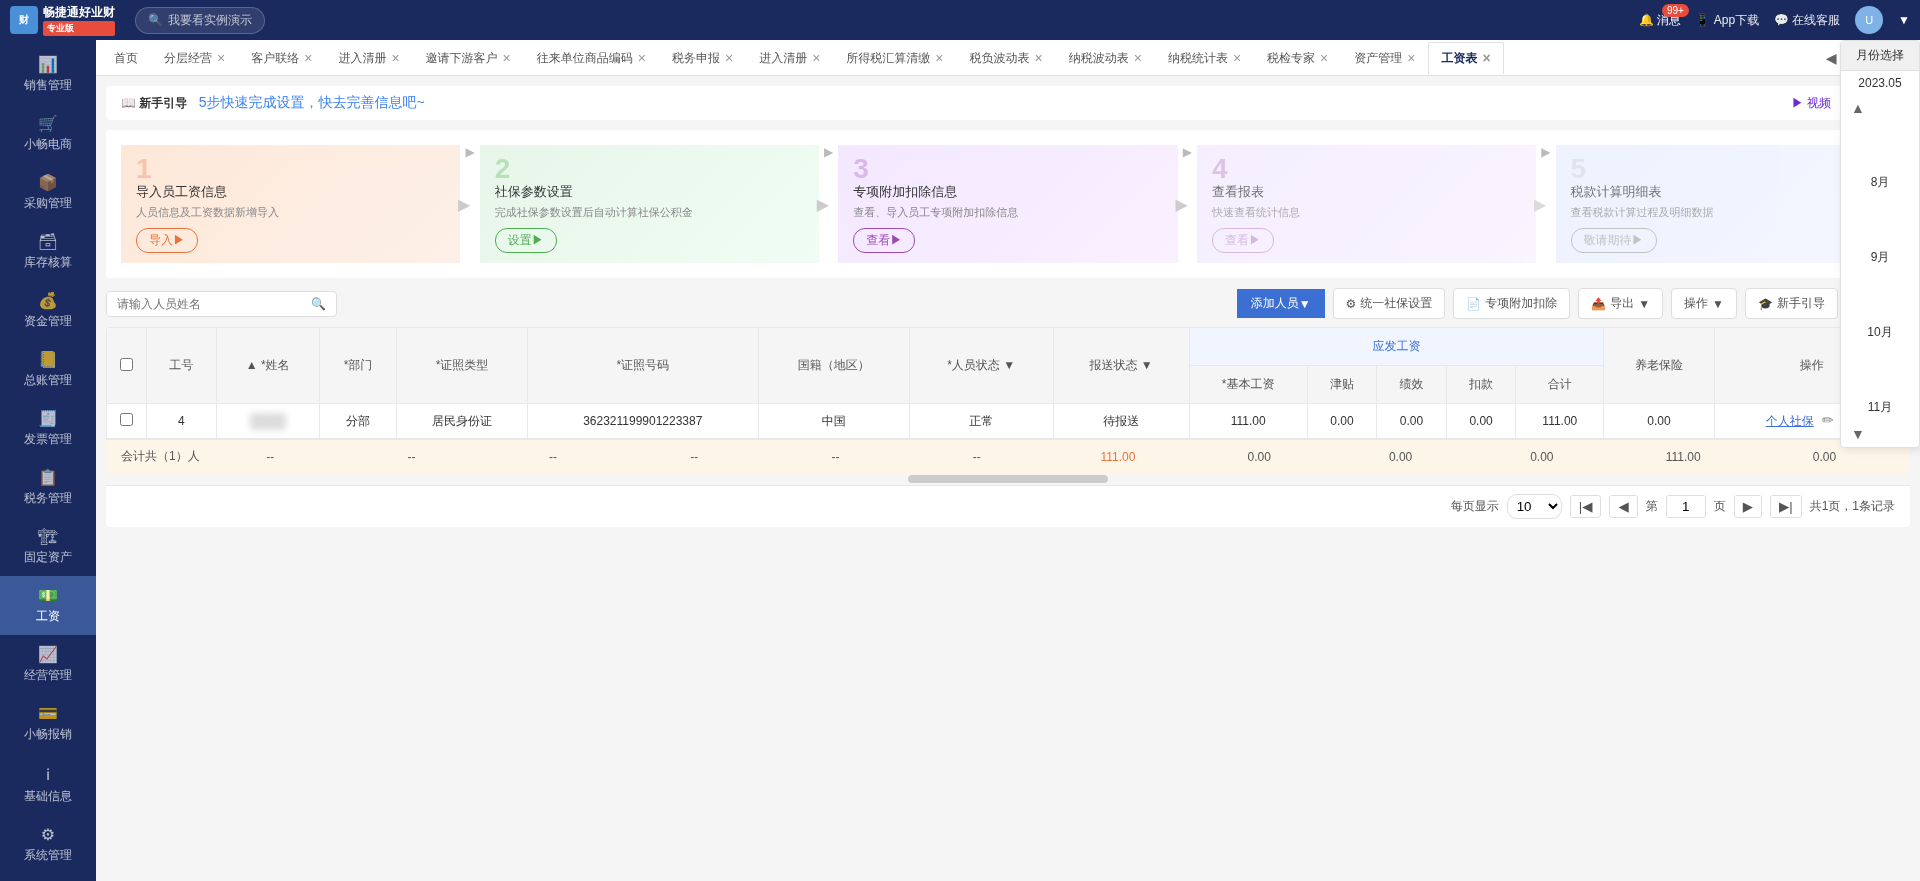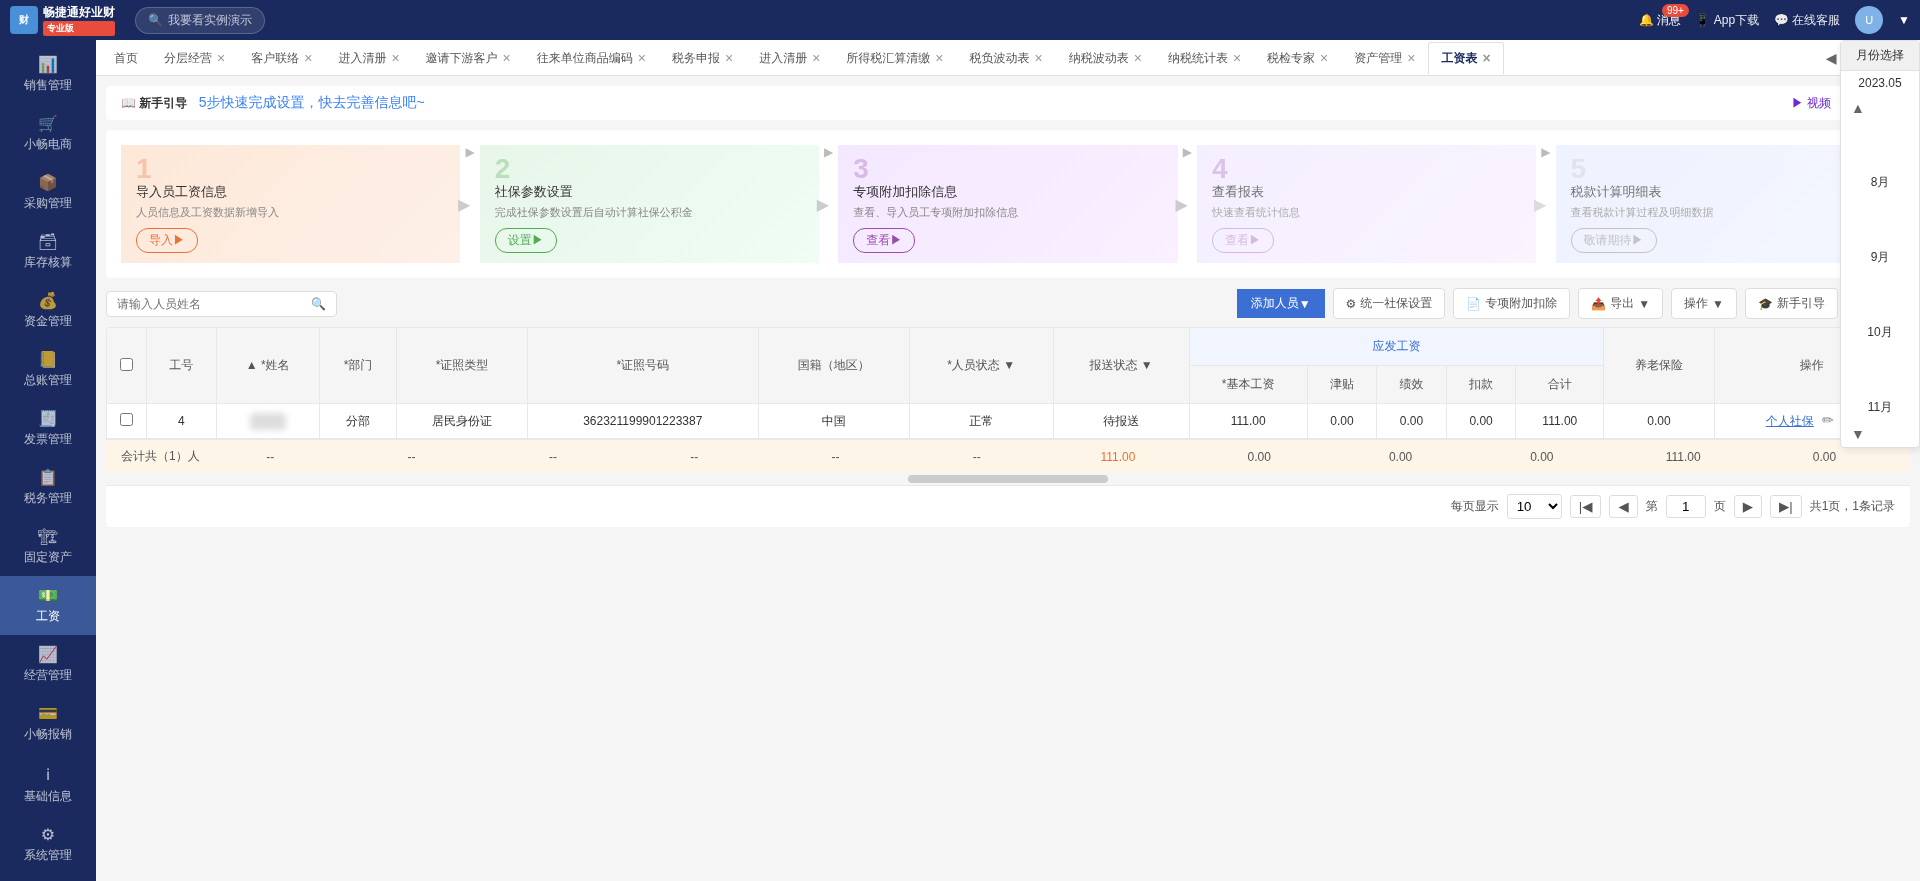--- a/index.html
+++ b/index.html
@@ -84,21 +84,21 @@
     
     .table-footer { background: #fdf6e8; padding: 8px 15px; display: flex; align-items: center; border-top: 1px solid #e8e8e8; font-size: 12px; color: #555; }
     .footer-cells { display: flex; flex: 1; gap: 0; }
     .footer-cell { flex: 1; text-align: center; padding: 0 5px; }
     .footer-cell.highlight { color: #e8733a; font-weight: 500; }
     
     
     .pagination-bar { padding: 8px 15px; display: flex; align-items: center; justify-content: flex-end; gap: 8px; background: #fff; font-size: 12px; color: #555; border-top: 1px solid #e8e8e8; }
     .page-btn { padding: 3px 8px; border: 1px solid #ddd; background: #fff; cursor: pointer; border-radius: 3px; color: #555; }
     .page-input { width: 40px; text-align: center; border: 1px solid #ddd; border-radius: 3px; padding: 3px 5px; }
-    select.per-page { border: 1px solid #ddd; border-radius: 3px; padding: 3px 5px; background: #fff; cursor: pointer; }
+    select.per-page { border: 1px solid #ddd; border-radius: 10px; padding: 3px 5px; background: #fff; cursor: pointer; }
     
     
     .scroll-bar-area { height: 12px; background: #f5f5f5; display: flex; align-items: center; padding: 0 5px; }
     .scroll-thumb { height: 8px; width: 200px; background: #ccc; border-radius: 4px; margin: 0 auto; cursor: pointer; }
     
     
     .month-panel { position: absolute; right: 0; top: 0; width: 80px; background: #fff; border: 1px solid #e0e0e0; border-radius: 4px; z-index: 100; box-shadow: 2px 2px 8px rgba(0,0,0,0.1); }
     .month-panel-header { background: #f0f0f0; padding: 6px 8px; font-size: 12px; text-align: center; border-bottom: 1px solid #e0e0e0; font-weight: 500; color: #333; }
     .month-panel-nav { display: flex; justify-content: space-between; align-items: center; padding: 3px 5px; }
     .month-nav-btn { cursor: pointer; color: #666; font-size: 14px; padding: 2px 5px; }

